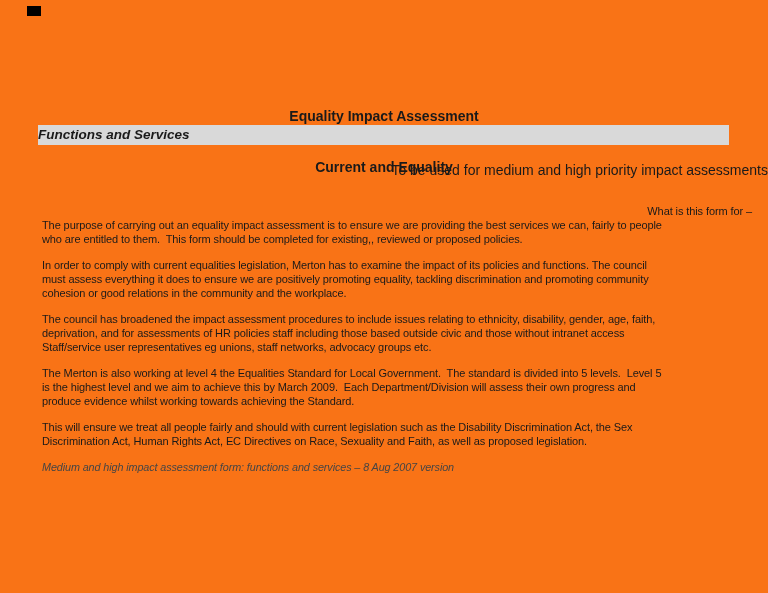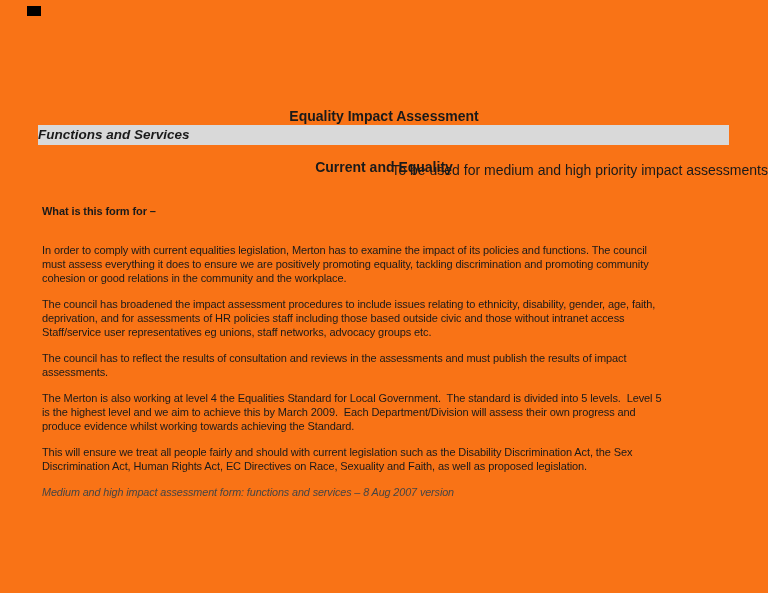--- a/index.html
+++ b/index.html
@@ -58,23 +58,24 @@
   .body-text {
     position: absolute;
     top: 204px;
     left: 42px;
     width: 710px;
     font-size: 11px;
     line-height: 14px;
     letter-spacing: -0.1px;
   }
   .body-heading {
-    font-weight: bold;
-    margin: 0 0 25px 0;
+    font-weight: normal;
+    margin: 0 0 0 0;
     white-space: pre;
+    text-align: right;
   }
   .para {
     margin: 0 0 12px 0;
     white-space: pre;
   }
   .footer-note {
     margin: 4px 0 8px 0;
     font-style: italic;
     font-size: 10.8px;
     color: var(--footer-color, #454545);
@@ -92,28 +93,28 @@
     <div>Equality Impact Assessment</div>
     <div>Current and Equality</div>
   </div>
 
   <div class="banner">Functions and Services</div>
 
   <div class="subtitle">To be used for medium and high priority impact assessments</div>
 
   <div class="body-text">
     <p class="body-heading">What is this form for –</p>
+    <p class="para">The purpose of carrying out an equality impact assessment is to ensure we are providing the best services we can, fairly to people
+who are entitled to them.  This form should be completed for existing,, reviewed or proposed policies.</p>
     <p class="para">In order to comply with current equalities legislation, Merton has to examine the impact of its policies and functions. The council
 must assess everything it does to ensure we are positively promoting equality, tackling discrimination and promoting community
 cohesion or good relations in the community and the workplace.</p>
     <p class="para">The council has broadened the impact assessment procedures to include issues relating to ethnicity, disability, gender, age, faith,
 deprivation, and for assessments of HR policies staff including those based outside civic and those without intranet access
 Staff/service user representatives eg unions, staff networks, advocacy groups etc.</p>
-    <p class="para">The council has to reflect the results of consultation and reviews in the assessments and must publish the results of impact
-assessments.</p>
     <p class="para">The Merton is also working at level 4 the Equalities Standard for Local Government.  The standard is divided into 5 levels.  Level 5
 is the highest level and we aim to achieve this by March 2009.  Each Department/Division will assess their own progress and
 produce evidence whilst working towards achieving the Standard.</p>
     <p class="para">This will ensure we treat all people fairly and should with current legislation such as the Disability Discrimination Act, the Sex
 Discrimination Act, Human Rights Act, EC Directives on Race, Sexuality and Faith, as well as proposed legislation.</p>
     <p class="footer-note">Medium and high impact assessment form: functions and services – 8 Aug 2007 version</p>
   </div>
 
 </div>
 

